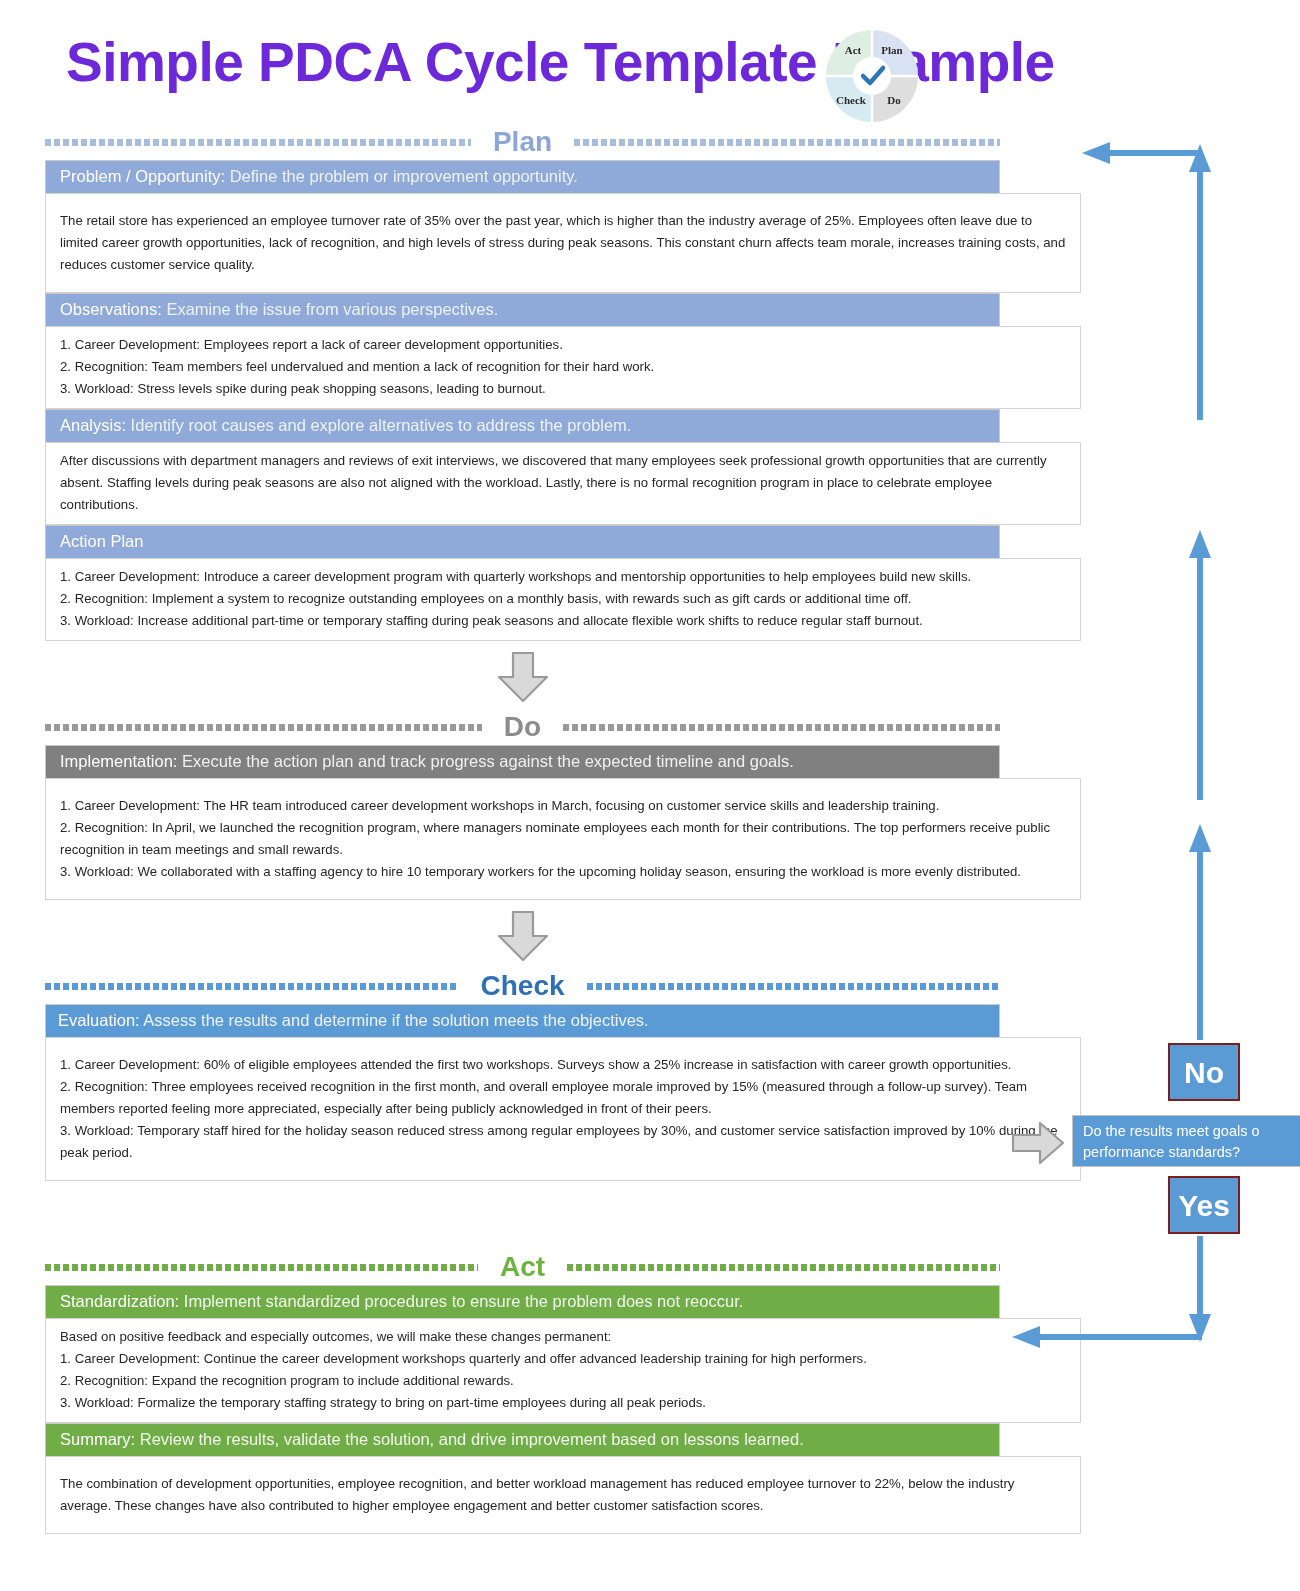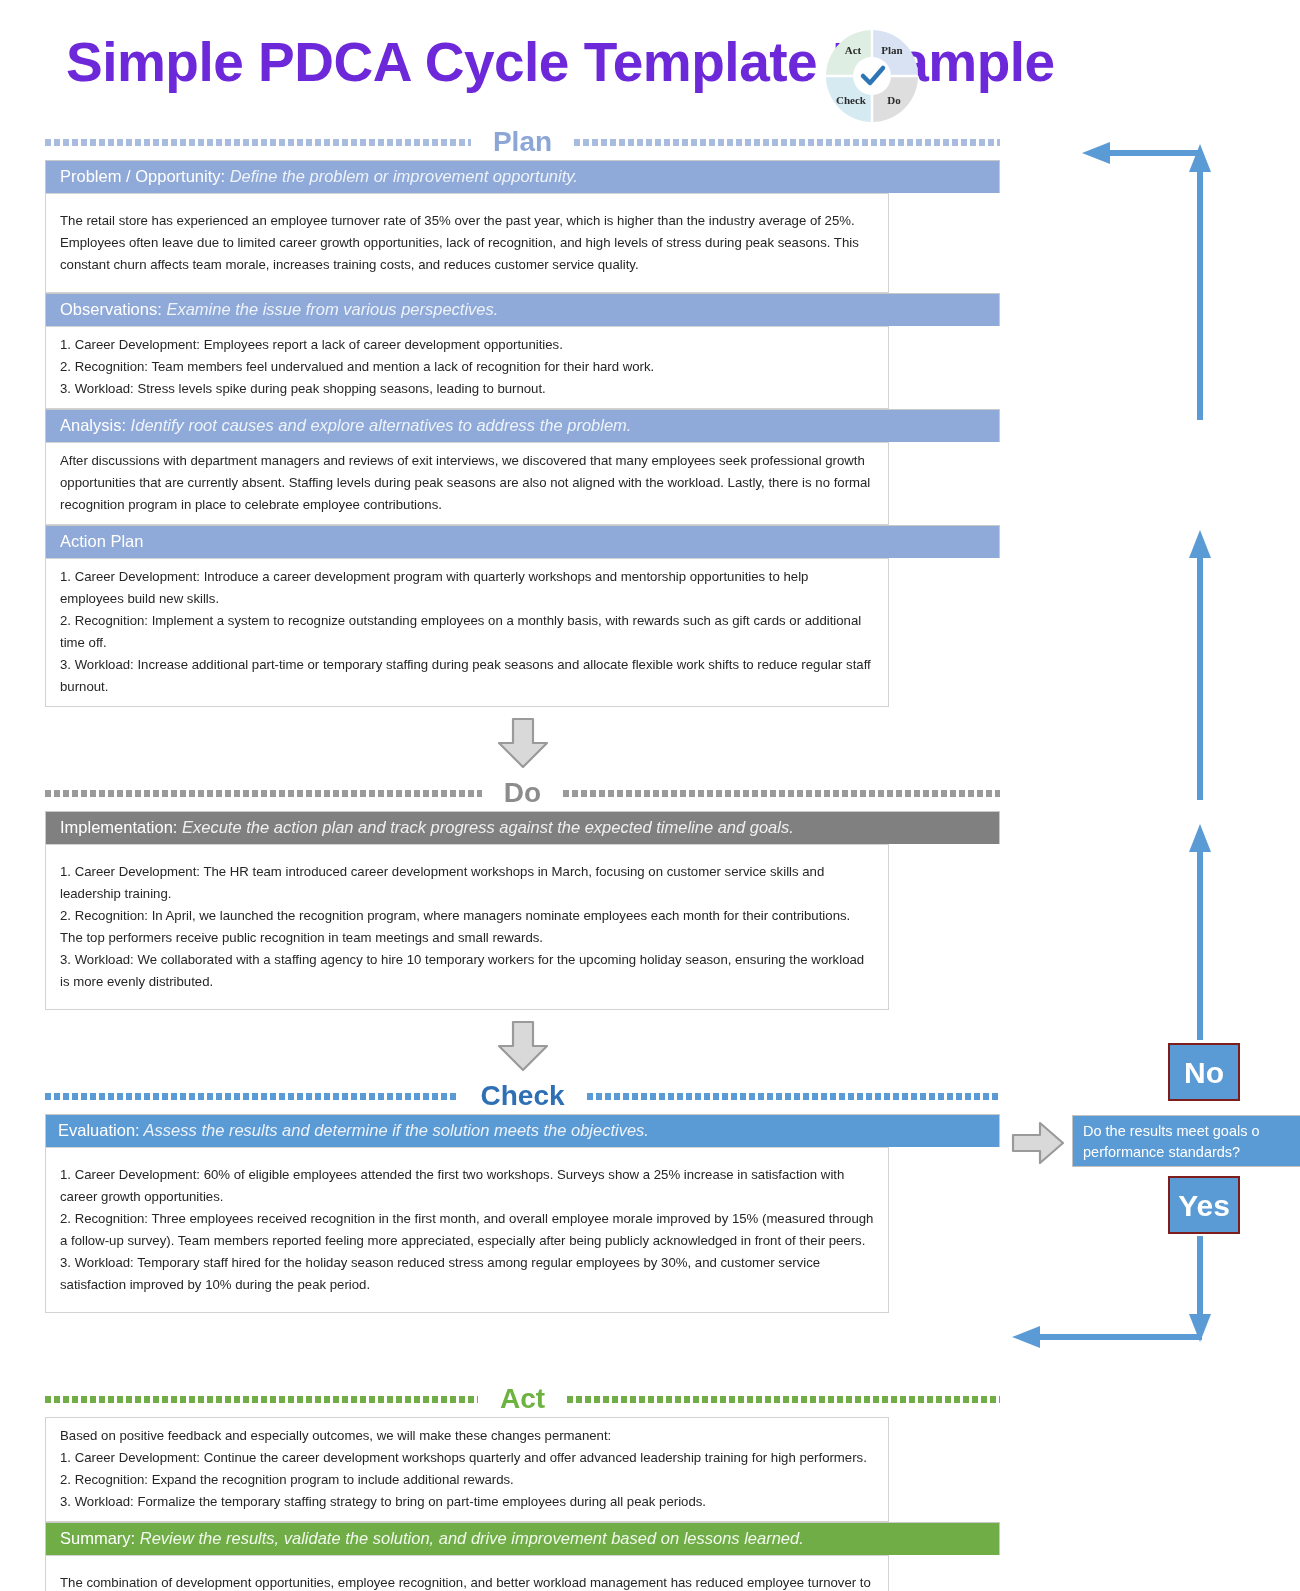--- a/index.html
+++ b/index.html
@@ -88,31 +88,31 @@
   .sec-header {
     width: 955px;
     padding: 5px 14px 6px 14px;
     font-size: 16.5px;
     line-height: 21px;
     color: #ffffff;
     border: 1px solid #c9c9c9;
     border-bottom: none;
   }
   .sec-header .lead { font-weight: normal; color: #ffffff; }
-  .sec-header .desc { color: #eef3fa; font-weight: normal; font-style: italic; }
+  .sec-header .desc { color: #eef3fa; font-weight: normal; }
   .hdr-plan  { background: #8fa9d8; }
   .hdr-do    { background: #808080; }
   .hdr-do .desc { color: #f0f0f0; }
   .hdr-check { background: #5b9bd5; padding-left: 12px; }
   .hdr-act   { background: #70ad47; }
   .hdr-act .desc { color: #f1f8ec; }
 
   
   .sec-body {
-    width: 844px;
+    width: 1036px;
     background: #ffffff;
     border: 1px solid #d3d3d3;
     padding: 1px 14px 12px 14px;
     font-size: 13.2px;
     line-height: 22px;
     color: #262626;
   }
   .sec-body p { margin: 0; }
   .sec-body.pad-lg { padding-top: 16px; padding-bottom: 16px; }
   .sec-body.tight  { padding-top: 7px; padding-bottom: 8px; }
@@ -303,20 +303,23 @@
 
   <div style="height:72px"></div>
 
   <div class="phase-band band-act">
     <span class="rule left"></span>
     <span class="phase-name">Act</span>
     <span class="rule right"></span>
   </div>
 
   <div class="group">
+    <div class="sec-header hdr-act">
+      <span class="lead">Standardization:</span><span class="desc"> Implement standardized procedures to ensure the problem does not reoccur.</span>
+    </div>
     <div class="sec-body tight">
       <p>Based on positive feedback and especially outcomes, we will make these changes permanent:</p>
       <p>1. Career Development: Continue the career development workshops quarterly and offer advanced leadership training for high performers.</p>
       <p>2. Recognition: Expand the recognition program to include additional rewards.</p>
       <p>3. Workload: Formalize the temporary staffing strategy to bring on part-time employees during all peak periods.</p>
     </div>
   </div>
 
   <div class="group">
     <div class="sec-header hdr-act">

